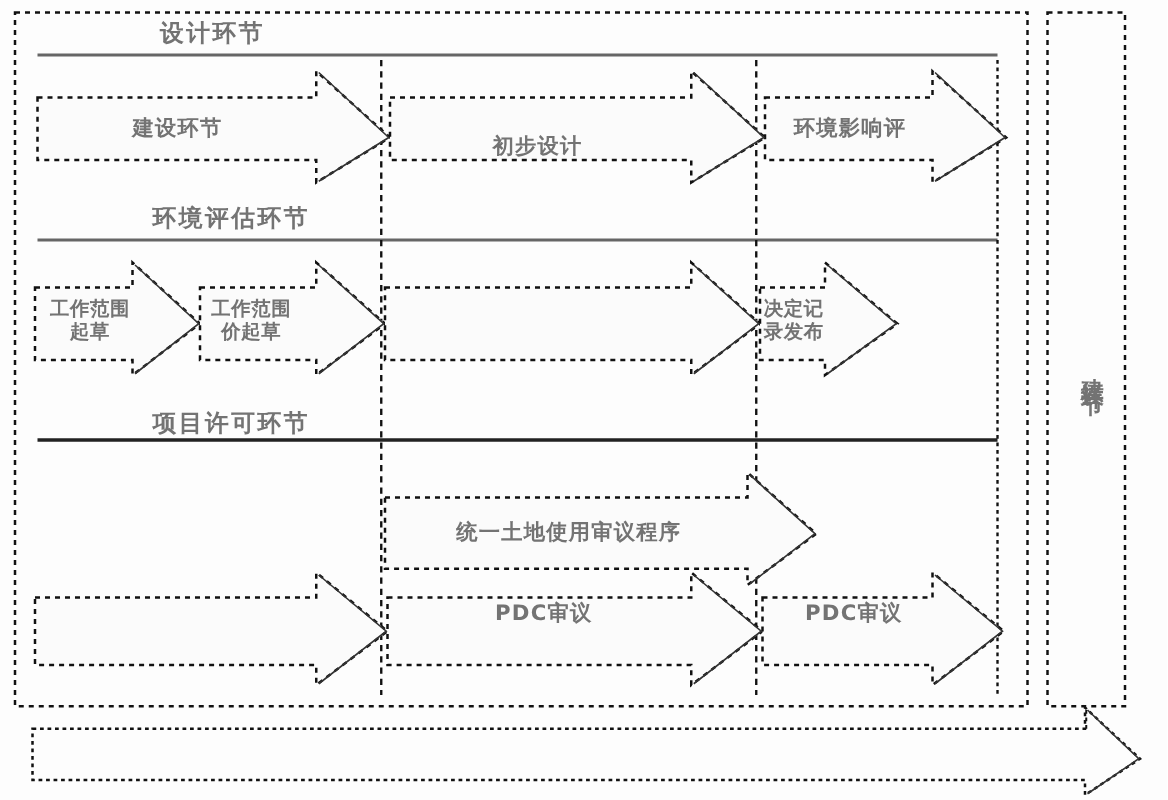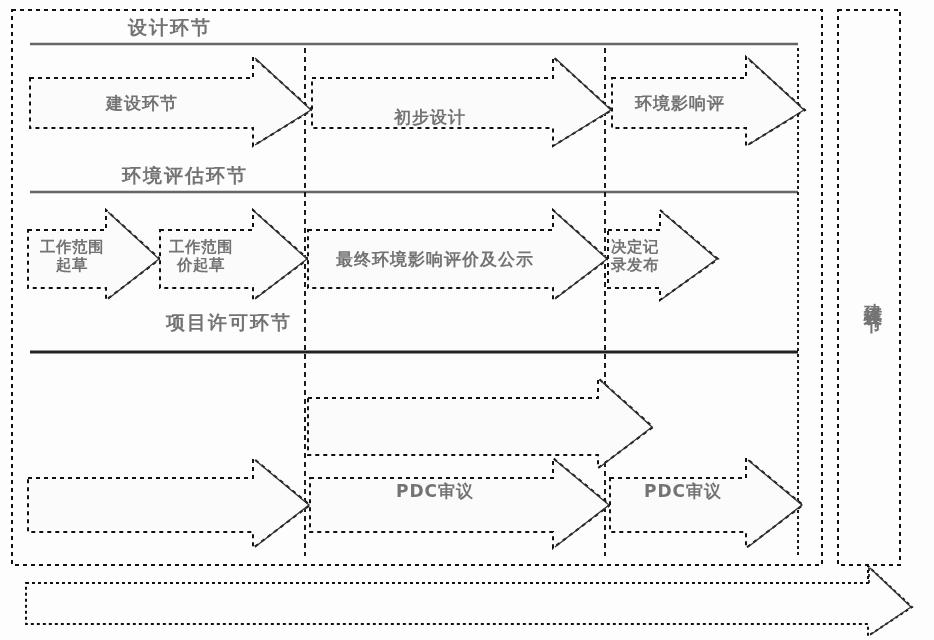--- a/index.html
+++ b/index.html
@@ -114,45 +114,45 @@
     <path d="M 26 583 L 868 583 L 868 566 L 912 607 L 868 636 L 868 624 L 26 624 Z" fill="#fdfdfd" stroke="#111" stroke-width="2" stroke-dasharray="3,3"></path>
     <path d="M 870 568 L 911 607 L 870 635" fill="none" stroke="#333" stroke-width="1.3"></path>
 
     <path d="M 869 583 L 869 566" fill="none" stroke="#111" stroke-width="1.6" stroke-dasharray="3,3"></path>
   </svg>
 
   <div class="lbl stage-title" style="left:0; top:16px; width:340px;">设计环节</div>
 
   <div class="lbl stage-title" style="left:0; top:164px; width:370px;">环境评估环节</div>
 
-  <div class="lbl stage-title" style="left:0; top:311px; width:370px;margin-left:44px;">项目许可环节</div>
+  <div class="lbl stage-title" style="left:0; top:328px; width:370px;">项目许可环节</div>
 
   <div class="lbl arrow-txt" style="left:42px; top:93px; width:200px;">建设环节</div>
 
   <div class="lbl arrow-txt" style="left:320px; top:107px; width:220px;">初步设计</div>
 
   <div class="lbl arrow-txt" style="left:620px; top:93px; width:120px;">环境影响评</div>
 
   <div class="lbl arrow-txt small" style="left:28px; top:238px; width:88px;">
     <span>工作范围</span><br>
     <span>起草</span>
   </div>
 
   <div class="lbl arrow-txt small" style="left:148px; top:238px; width:106px;">
     <span>工作范围</span><br>
     <span>价起草</span>
   </div>
 
-  <div class="lbl arrow-txt" style="left:315px; top:249px; width:240px;">最终环境影响评价及公示</div>
 
   <div class="lbl arrow-txt small" style="left:604px; top:238px; width:62px;">
     <span>决定记</span><br>
     <span>录发布</span>
   </div>
 
+  <div class="lbl arrow-txt" style="left:330px; top:416px; width:250px;">统一土地使用审议程序</div>
 
 
   <div class="lbl arrow-txt" style="left:320px; top:481px; width:230px;">
     <span>PDC审议</span><br>
   </div>
 
   <div class="lbl arrow-txt" style="left:618px; top:481px; width:130px;">
     <span>PDC审议</span><br>
   </div>
 

